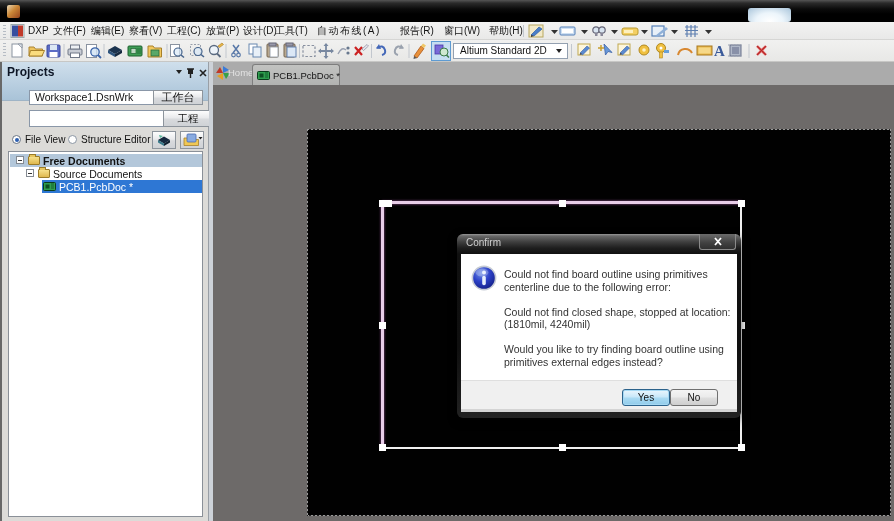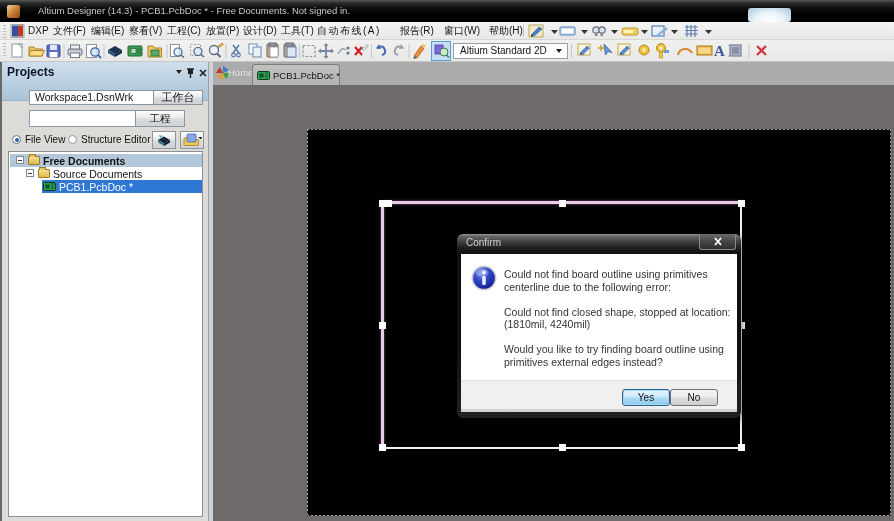--- a/index.html
+++ b/index.html
@@ -49,21 +49,20 @@
 #dlgbody{left:4px;top:20px;width:276px;height:158px;background:#fff;}
 #dlgfoot{left:0px;top:126px;width:276px;height:29px;background:#f0f0f0;border-top:1px solid #dfdfdf;}
 #dtext{left:43px;top:14px;width:238px;font-size:10.5px;line-height:12.5px;color:#333;white-space:pre-line;}
 .wbtn{position:absolute;top:135px;width:48px;height:17px;border-radius:3px;font-size:10px;text-align:center;line-height:15px;color:#111;}
 #byes{left:161px;border:1px solid #2c628b;background:linear-gradient(180deg,#ebf6fd,#c9e8f9 45%,#a9daf3 55%,#90cbea);box-shadow:inset 0 0 0 1px #a6d9f4;}
 #bno{left:209px;border:1px solid #707070;background:linear-gradient(180deg,#f4f4f4,#ebebeb 45%,#dddddd 55%,#cfcfcf);}
 </style></head>
 <body>
 <div class="abs" id="title">
   <div class="abs" id="appicon"></div>
-  <div class="abs txt">Altium Designer (14.3) - PCB1.PcbDoc * - Free Documents. Not signed in.</div>
   <div class="abs" id="winbtn"></div>
 </div>
 
 <div class="abs" id="menu">
   <div class="grip"></div>
   <svg class="abs" style="left:0;top:0" width="894" height="18">
     <rect x="11" y="2.5" width="13" height="13" fill="#e8e8ee" stroke="#9aa" stroke-width="1"></rect>
     <rect x="12" y="3.5" width="6" height="11" fill="#374f9e"></rect>
     <rect x="18" y="3.5" width="5" height="11" fill="#c03a2a"></rect>
 
@@ -92,21 +91,21 @@
       <path d="M705 8 h7 l-3.5 4 z" fill="#333"></path>
     </g>
   </svg>
   <span class="mitem" style="left:28px">DXP</span>
   <span class="mitem" style="left:53px">文件(F)</span>
   <span class="mitem" style="left:91px">编辑(E)</span>
   <span class="mitem" style="left:129px">察看(V)</span>
   <span class="mitem" style="left:167px">工程(C)</span>
   <span class="mitem" style="left:206px">放置(P)</span>
   <span class="mitem" style="left:243px">设计(D)</span>
-  <span class="mitem" style="left:281px">工具(T)</span>
+  <span class="mitem" style="left:275px">工具(T)</span>
   <span class="mitem" style="left:317px;letter-spacing:1.5px">自动布线(A)</span>
   <span class="mitem" style="left:400px">报告(R)</span>
   <span class="mitem" style="left:444px">窗口(W)</span>
   <span class="mitem" style="left:489px">帮助(H)</span>
   <div class="msep" style="left:523px"></div>
 </div>
 
 <div class="abs" id="tool">
   <div class="grip"></div>
   <svg class="abs" style="left:0;top:0" width="894" height="22">
@@ -252,21 +251,21 @@
       <rect x="2" y="2" width="5" height="5" fill="#222"></rect>
       <path d="M4.5 7 v4 M1 2 h7" stroke="#222" stroke-width="1.4"></path>
       <path d="M14 3 l6 6 M20 3 l-6 6" stroke="#222" stroke-width="1.6"></path>
     </svg>
   </div>
   <div class="abs fld" style="left:11px;top:28px;width:139px;height:15px;font-size:10.5px;line-height:13px;padding-left:5px;color:#111;">Workspace1.DsnWrk
     <span style="position:absolute;right:5px;top:5px;width:0;height:0;border-left:3.5px solid transparent;border-right:3.5px solid transparent;border-top:4px solid #222;"></span>
   </div>
   <div class="abs btn" style="left:153px;top:28px;width:50px;height:15px;font-size:11px;line-height:13px;">工作台</div>
   <div class="abs fld" style="left:11px;top:48px;width:139px;height:17px;"></div>
-  <div class="abs btn" style="left:135px;top:48px;width:50px;height:17px;font-size:10.5px;line-height:15px;">工程</div>
+  <div class="abs btn" style="left:163px;top:48px;width:50px;height:17px;font-size:10.5px;line-height:15px;">工程</div>
 
   <div class="abs" style="left:12px;top:73px;width:9px;height:9px;border-radius:50%;border:1px solid #6b7684;background:#fff;"></div>
   <div class="abs" style="left:15px;top:76px;width:4px;height:4px;border-radius:50%;background:#2c5fb0;"></div>
   <span class="abs" style="left:25px;top:72px;font-size:10px;color:#111;">File View</span>
   <div class="abs" style="left:68px;top:73px;width:9px;height:9px;border-radius:50%;border:1px solid #8b96a4;background:#fff;"></div>
   <span class="abs" style="left:81px;top:72px;font-size:10px;color:#111;">Structure Editor</span>
 
   <div class="abs btn" style="left:152px;top:69px;width:24px;height:18px;">
     <svg width="22" height="16" style="position:absolute;left:0;top:0">
       <path d="M5 8 L11 4.5 L17 8 L11 11.5 Z" fill="#16293f"></path>

